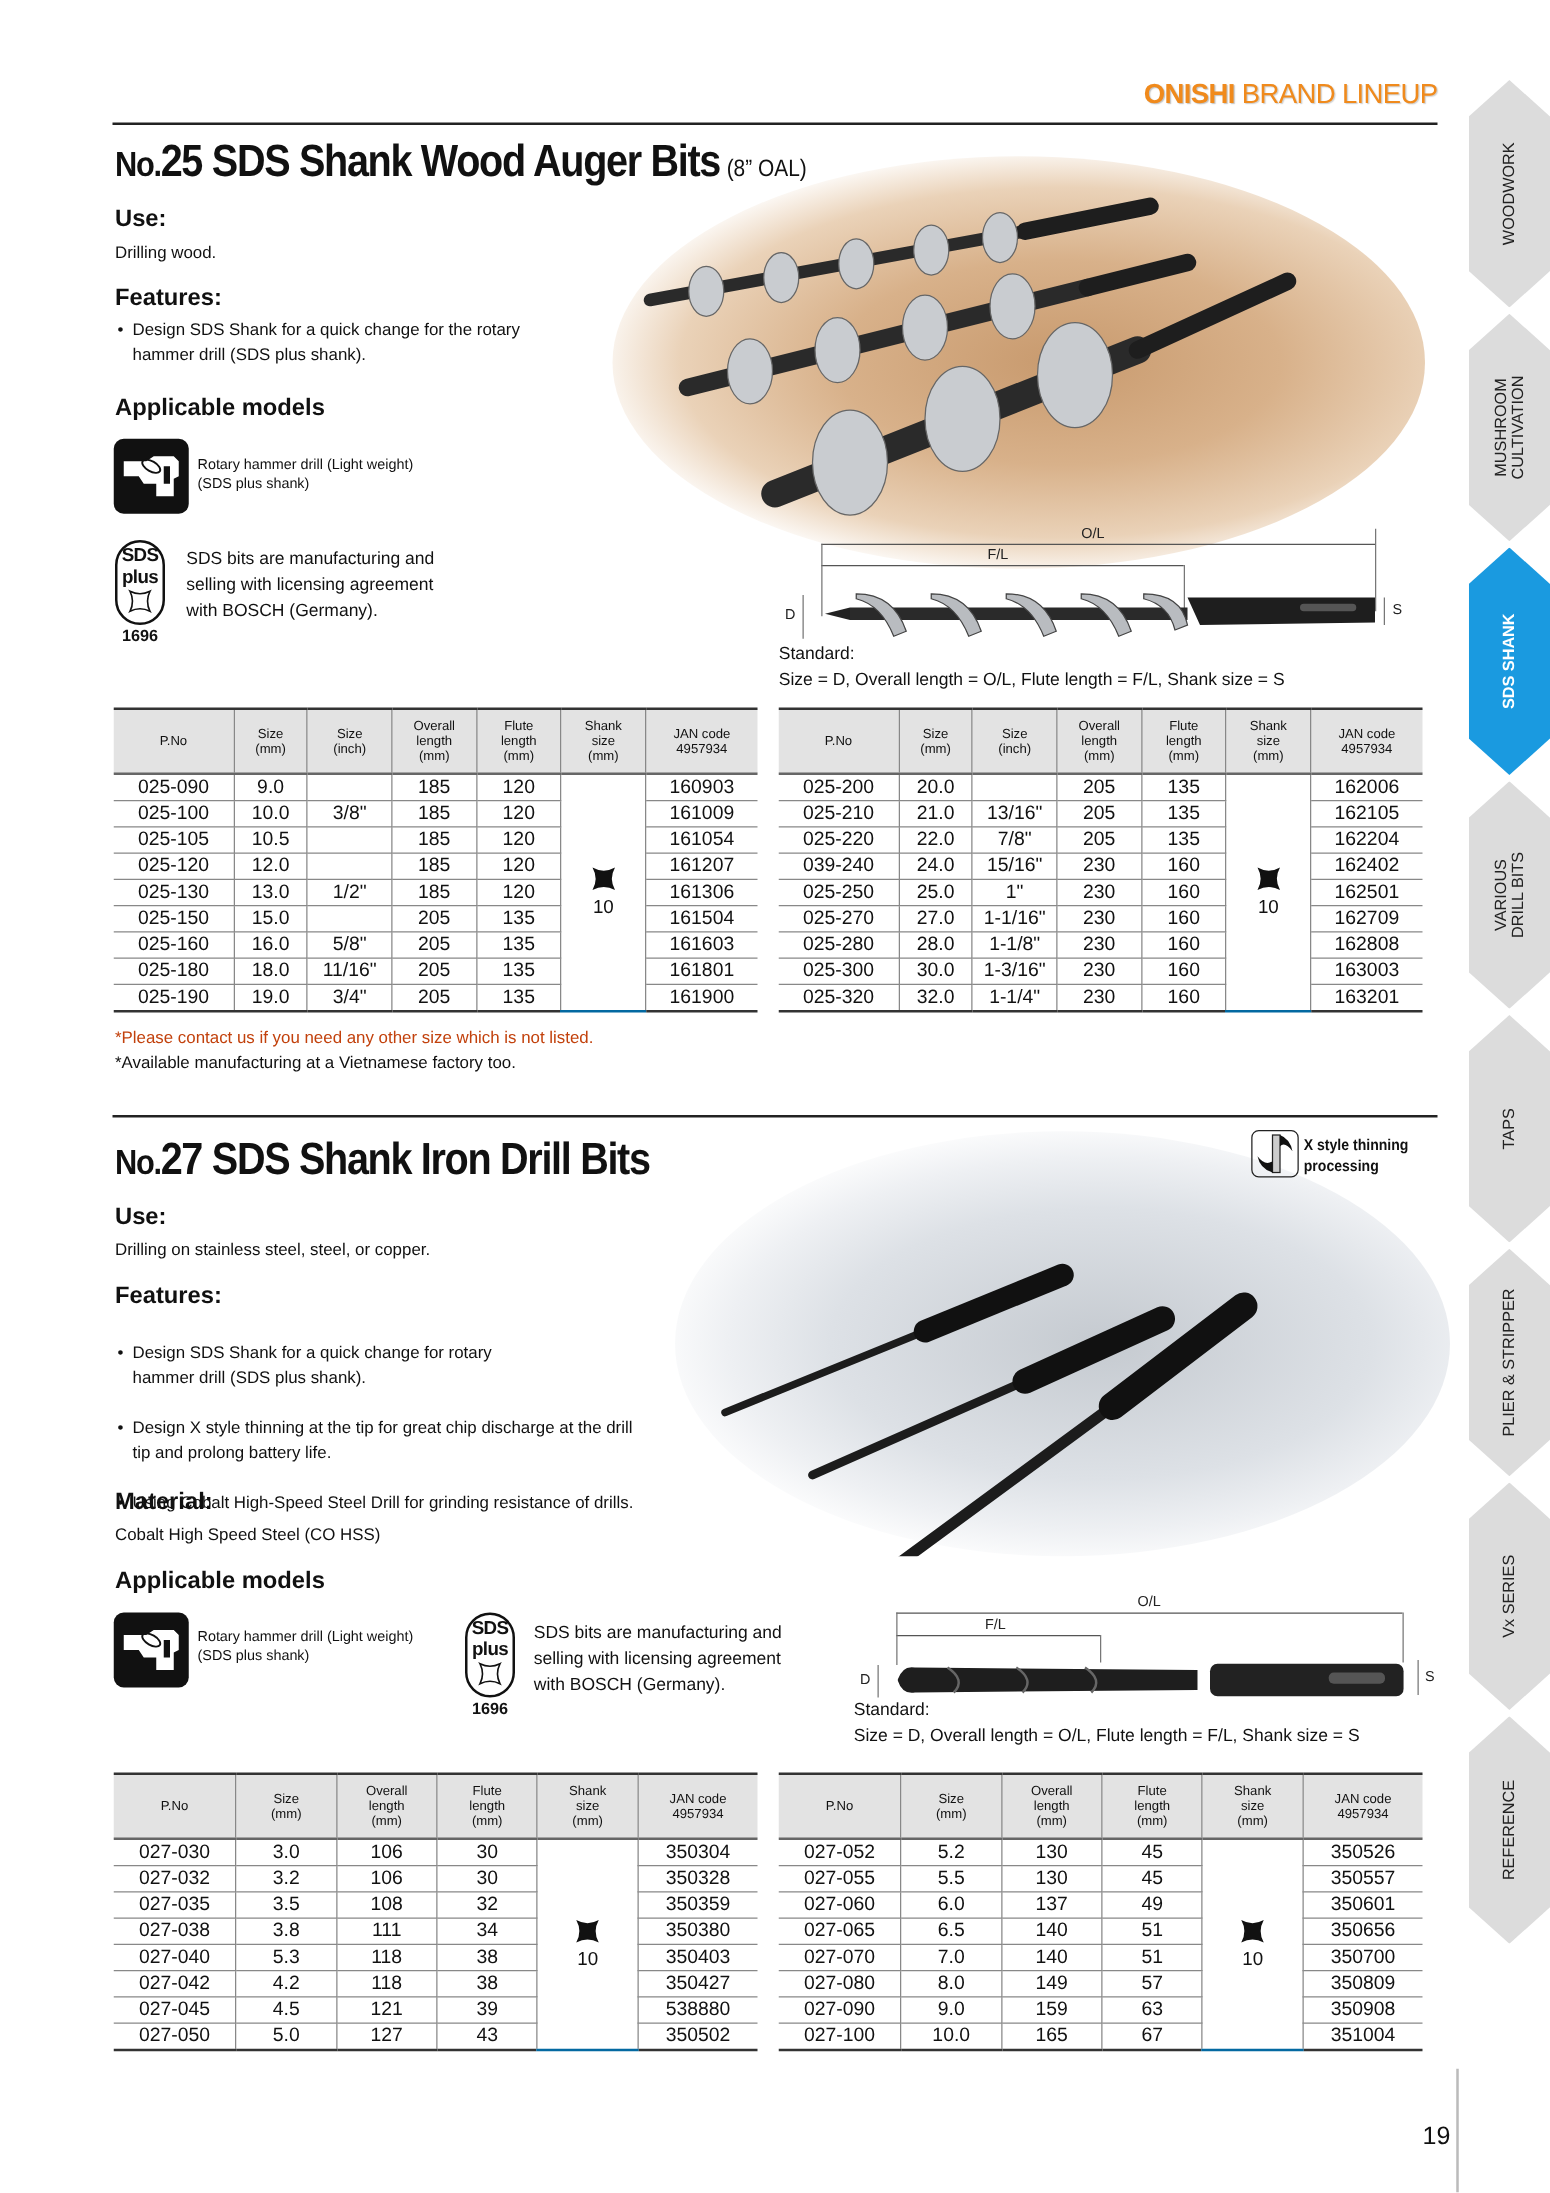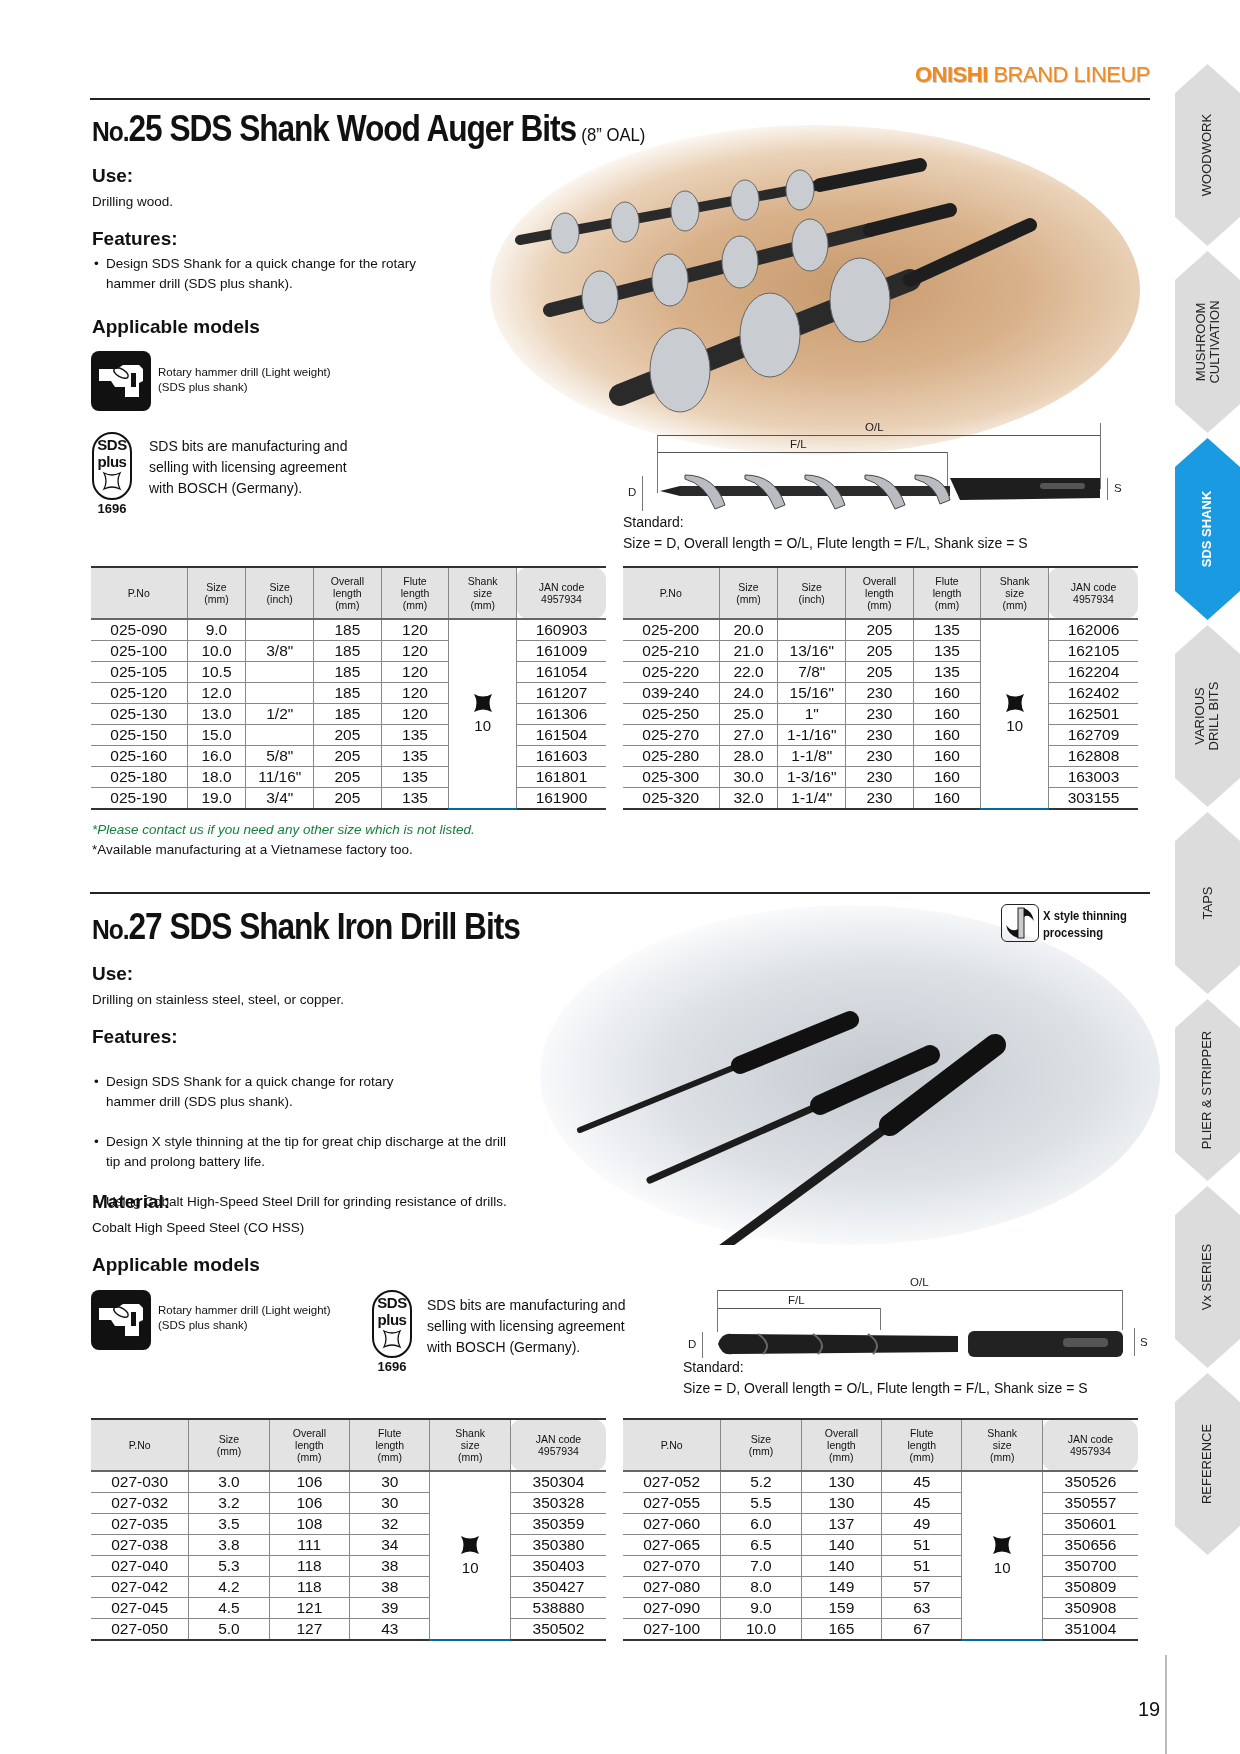--- a/index.html
+++ b/index.html
@@ -44,27 +44,27 @@
     background: radial-gradient(ellipse at 55% 50%, #c5cad0 0%, #dde1e6 45%, #eef0f3 62%, rgba(255,255,255,0) 76%); }
 
   .diagram { position: absolute; }
   .dim-line { position: absolute; height: 1px; background: #555; }
   .dim-v { position: absolute; width: 1px; background: #777; }
   .dim-lbl { position: absolute; font-size: 11.5px; color: #222; }
   .std-txt { position: absolute; font-size: 14px; line-height: 21px; }
 
   table.spec { position: absolute; border-collapse: collapse; font-size: 15.5px; }
   table.spec th { background: #e3e3e3; font-weight: 400; font-size: 10.5px; line-height: 12px; height: 52px; border-right: 1px solid #888; border-top: 2px solid #333; border-bottom: 2px solid #666; text-align: center; }
-  table.spec th:last-child, table.spec td:last-child { border-right: none; border-radius: 13px; }
+  table.spec th:last-child, table.spec td:last-child { border-right: none; }
   table.spec td { height: 21px; border-right: 1px solid #888; border-bottom: 1px solid #888; text-align: center; line-height: 20px; }
   table.spec tr:last-child td { border-bottom: 2px solid #333; }
   table.spec td.shank { border-bottom: 2px solid #0369a1; vertical-align: middle; font-size: 15px; }
   .xshape { display: block; margin: 0 auto 2px; width: 22px; height: 22px; }
 
-  .note-red { position: absolute; left: 92px; font-size: 13.5px; color: #15803d; font-style: italic; }
+  .note-red { position: absolute; left: 92px; font-size: 13.5px; color: #c2410c; }
   .note { position: absolute; left: 92px; font-size: 13.5px; }
 
   .xthin { position: absolute; left: 1001px; top: 904px; display: flex; align-items: flex-end; }
   .xthin .ico { width: 38px; height: 38px; border: 1.5px solid #222; border-radius: 6px; }
   .xthin .t { font-weight: 700; font-size: 12.5px; line-height: 17px; margin-left: 4px; transform: scaleX(0.9); transform-origin: left; white-space: nowrap; }
 
   .page-num { position: absolute; left: 1138px; top: 1698px; font-size: 20px; }
   .page-bar { position: absolute; left: 1165px; top: 1655px; width: 2px; height: 99px; background: #bbb; }
 </style>
 </head>
@@ -391,21 +391,21 @@
         <td>230</td>
         <td>160</td>
         <td>163003</td>
       </tr>
       <tr>
         <td>025-320</td>
         <td>32.0</td>
         <td>1-1/4"</td>
         <td>230</td>
         <td>160</td>
-        <td>303155</td>
+        <td>163201</td>
       </tr>
     </tbody>
   </table>
 
 <div class="note-red" style="top:822px">*Please contact us if you need any other size which is not listed.</div>
 <div class="note" style="top:842px">*Available manufacturing at a Vietnamese factory too.</div>
 
 <div class="rule" style="top:892px"></div>
 
 <div class="photo photo2">

